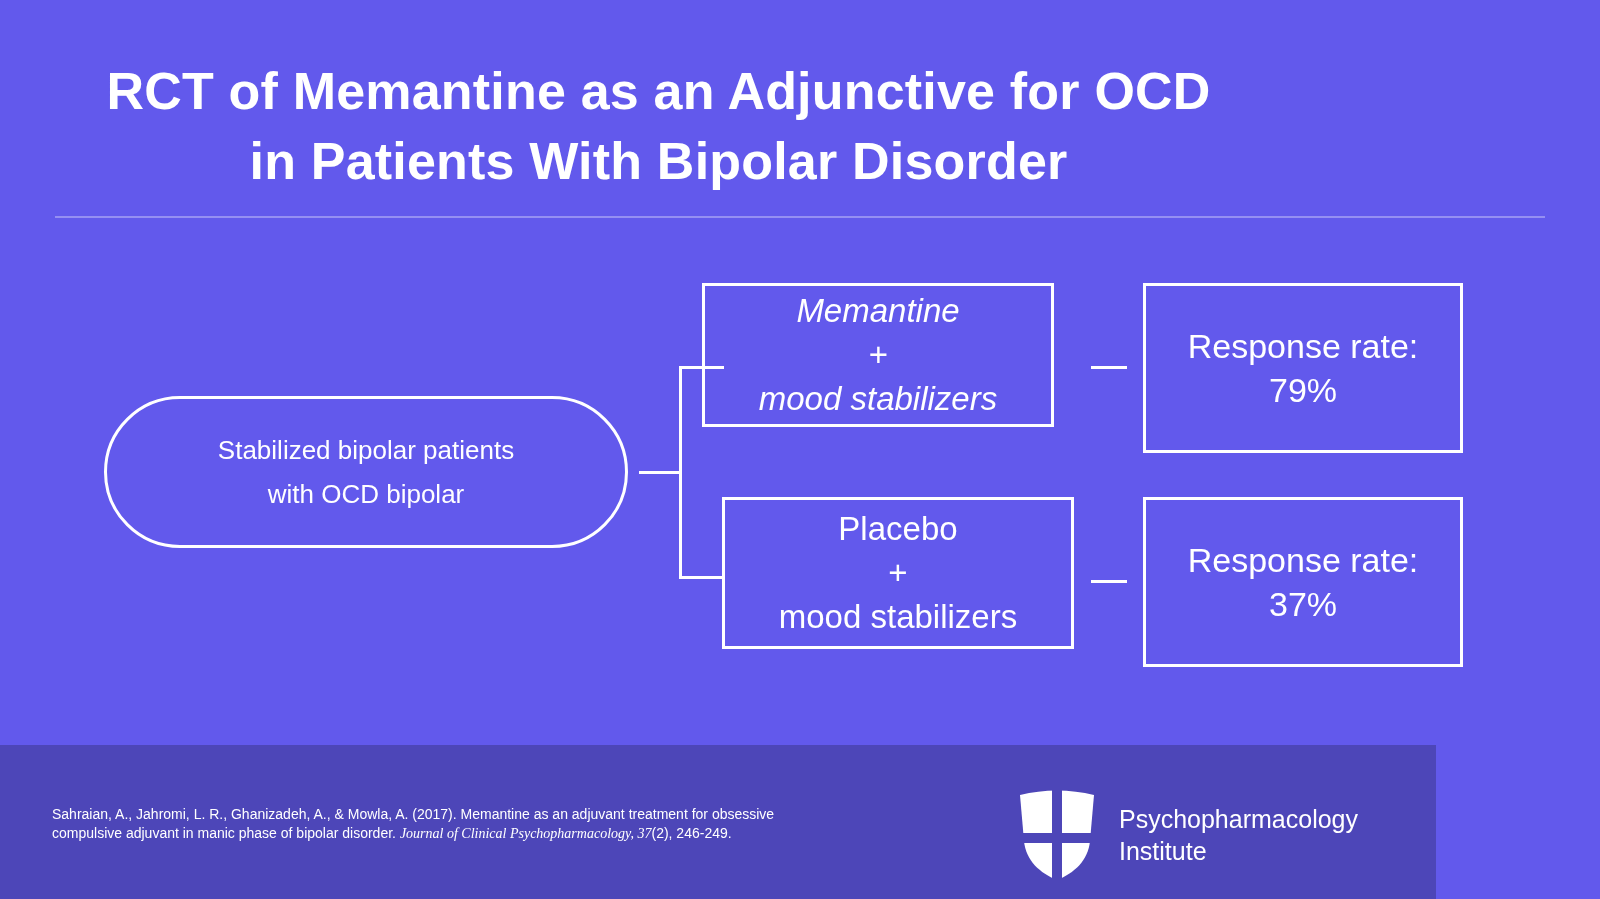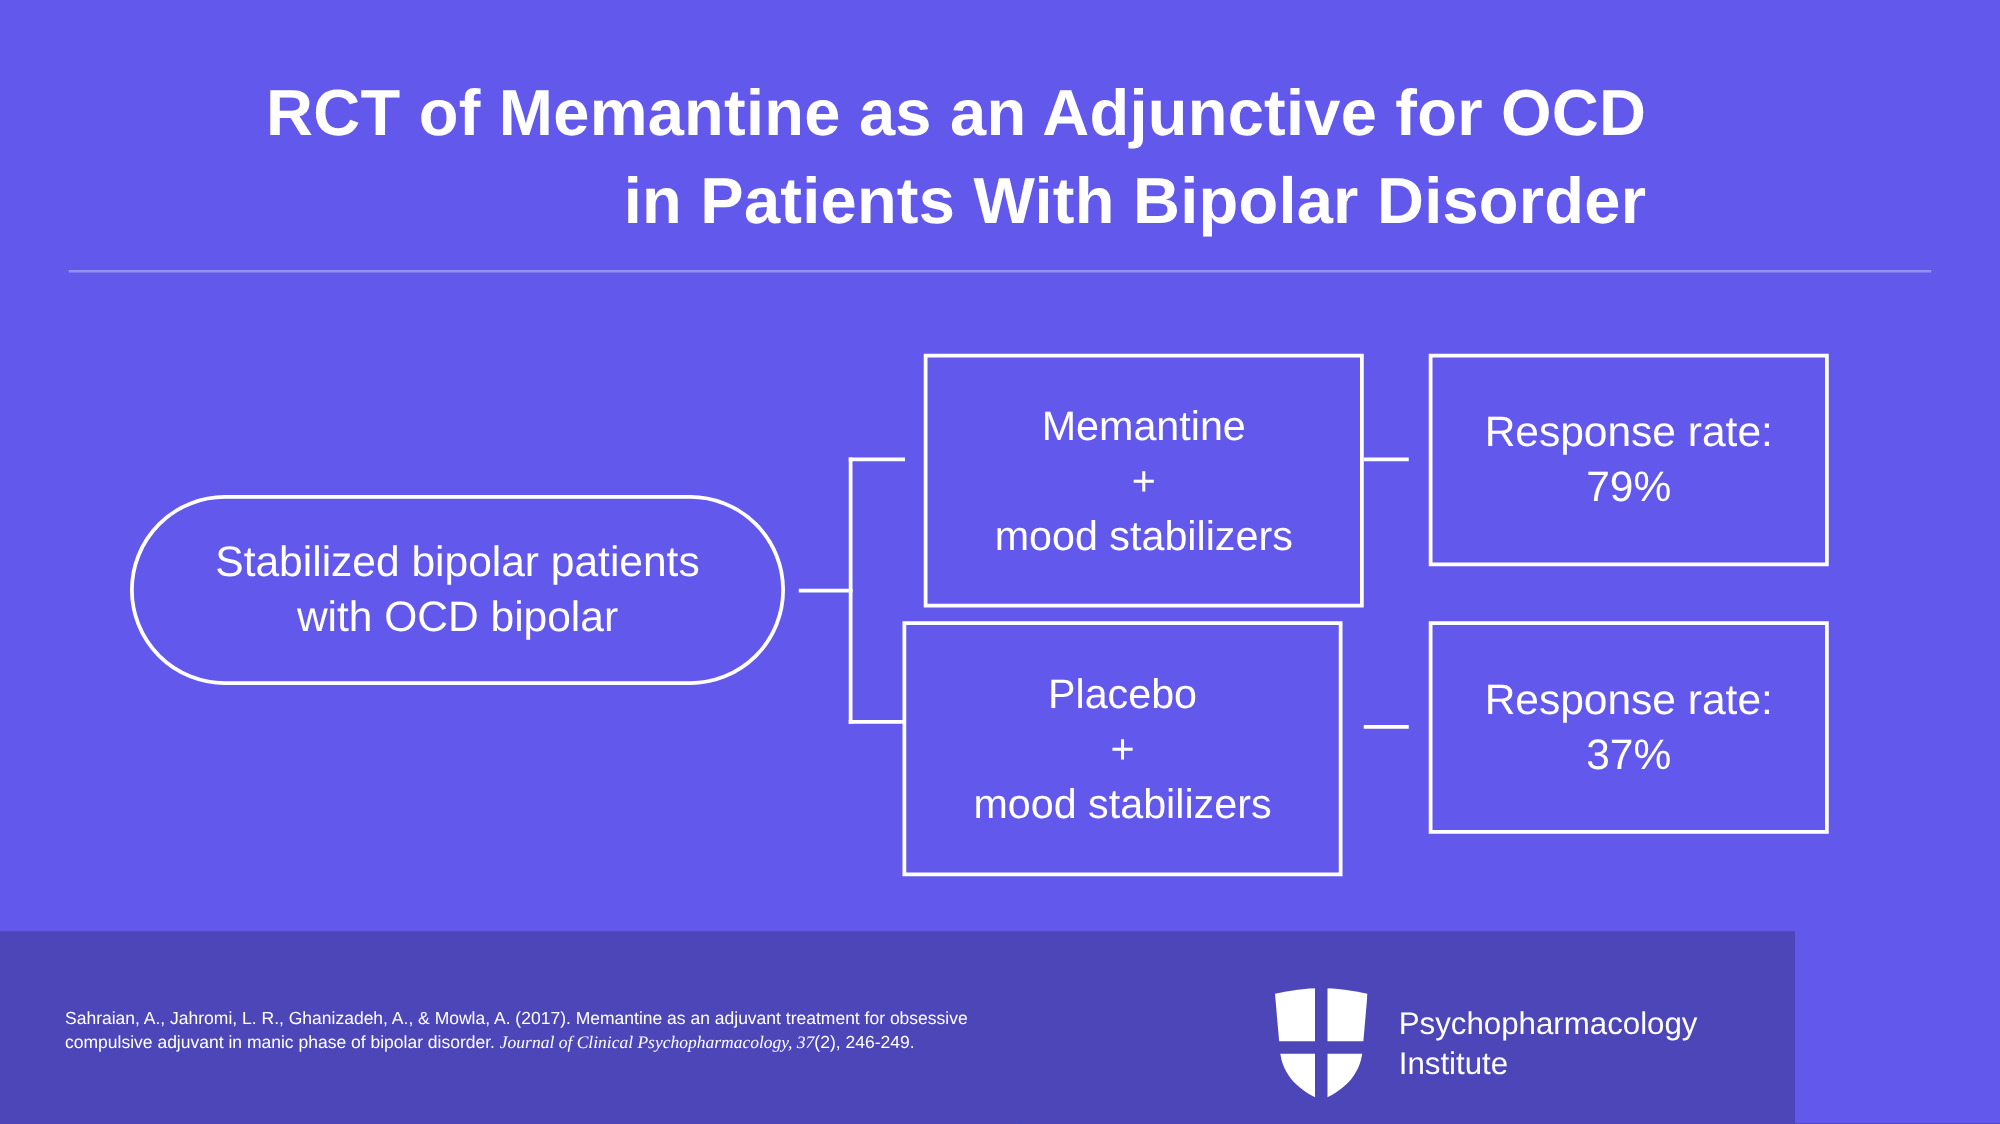--- a/index.html
+++ b/index.html
@@ -16,21 +16,21 @@
     font-family: "Liberation Sans", sans-serif;
     -webkit-font-smoothing: antialiased;
   }
 
   
   #title-block {
     position: absolute;
     left: 0;
     top: 56px;
     width: 1317px;
-    text-align: right;
+    text-align: center;
   }
   .title-line {
     color: #ffffff;
     font-size: 52px;
     font-weight: bold;
     line-height: 70px;
     letter-spacing: 0.2px;
   }
 
   #title-divider {
@@ -65,34 +65,35 @@
     font-weight: normal;
   }
   .node .lines { width: 100%; }
 
   #node-population {
     left: 104px;
     top: 396px;
     width: 524px;
     height: 152px;
     border-radius: 78px;
-    font-size: 34px;
+    font-size: 26px;
   }
 
   #node-memantine {
-    left: 739px;
+    left: 702px;
     top: 283px;
     width: 352px;
-    height: 203px;
+    height: 144px;
+    font-style: italic;
   }
   #node-placebo {
     left: 722px;
     top: 497px;
     width: 352px;
-    height: 204px;
+    height: 152px;
   }
   #node-response-memantine {
     left: 1143px;
     top: 283px;
     width: 320px;
     height: 170px;
     font-size: 34px;
   }
   #node-response-placebo {
     left: 1143px;

